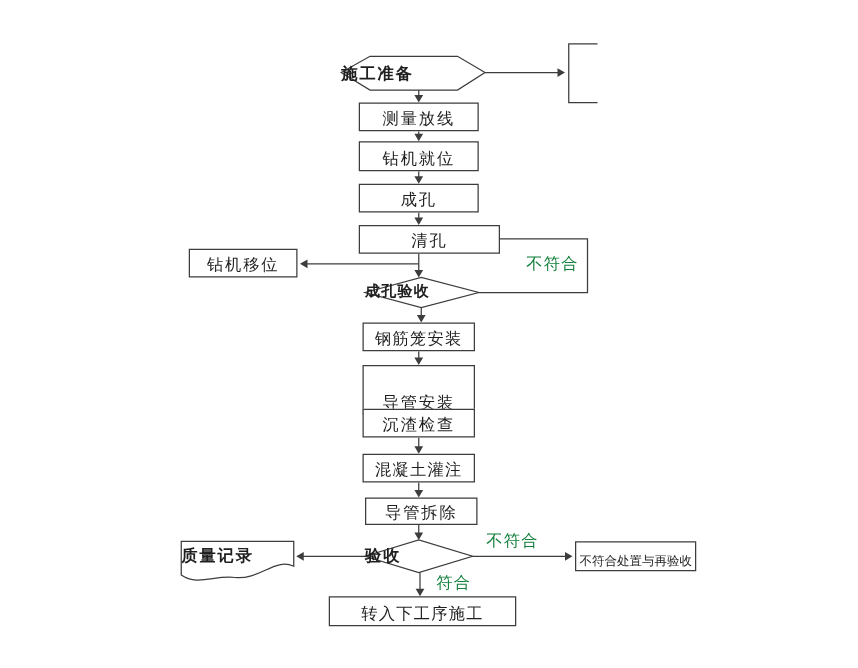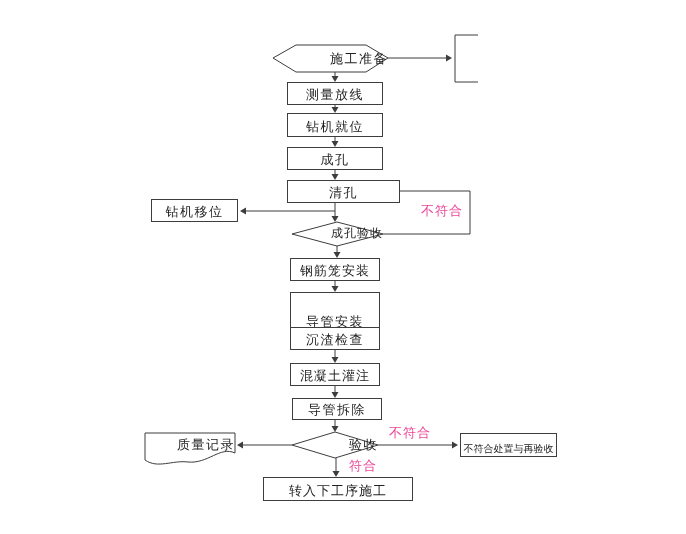--- a/index.html
+++ b/index.html
@@ -7,27 +7,27 @@
     position:relative;width:686px;height:534px;background:#ffffff;
     font-family:"DejaVu Sans",sans-serif;color:#1f1f1f;overflow:hidden;
   }
   .layer{position:absolute;left:0;top:0;}
   .box{
     position:absolute;border:1px solid #3d3d3d;background:#ffffff;
     display:flex;align-items:flex-end;justify-content:center;
     font-size:13px;letter-spacing:1.5px;box-sizing:border-box;white-space:nowrap;
   }
   .lbl{
-    position:absolute;display:flex;align-items:center;justify-content:flex-end;
-    font-size:13px;letter-spacing:1.5px;white-space:nowrap;
+    position:absolute;display:flex;align-items:center;justify-content:flex-start;
+    font-size:13px;letter-spacing:1.5px;white-space:nowrap;font-weight:bold;
   }
   .pill{border-radius:0;}
   .small{font-size:10px;letter-spacing:0;}
   .edge-label{
-    position:absolute;font-size:13px;letter-spacing:1px;white-space:nowrap;color:#ec4899;
+    position:absolute;font-size:13px;letter-spacing:1px;white-space:nowrap;color:#15803d;
   }
   .tasks{
     position:absolute;left:479px;top:33px;font-size:13px;letter-spacing:1px;
     line-height:20px;white-space:nowrap;
   }
 </style>
 </head>
 <body>
 
 <div class="canvas">

